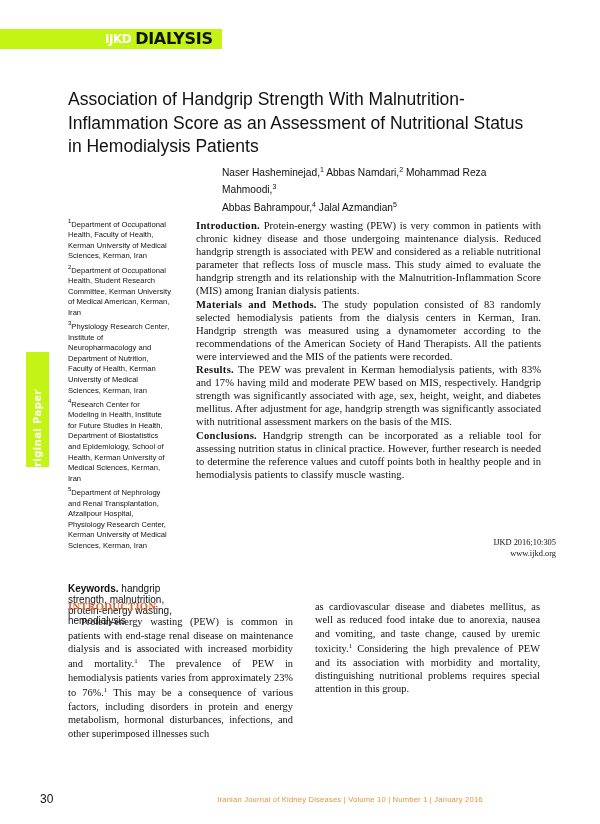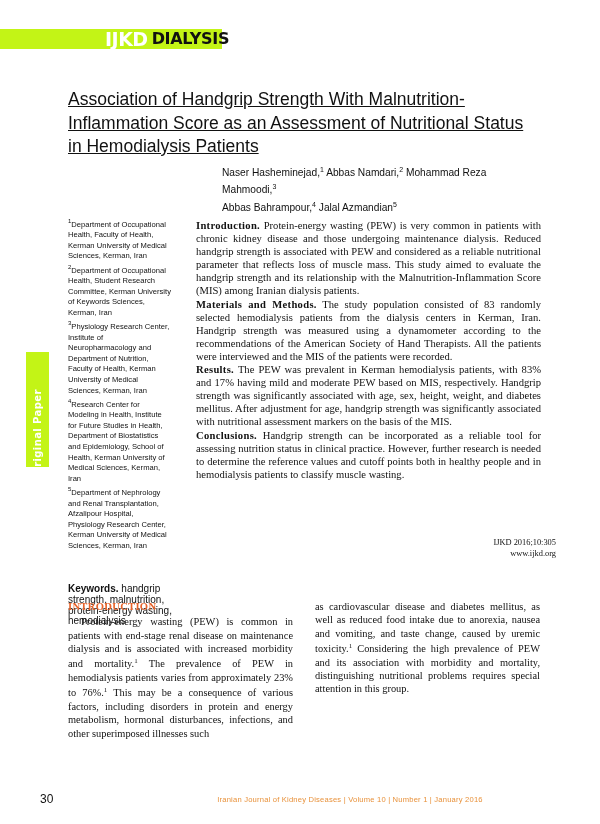--- a/index.html
+++ b/index.html
@@ -29,21 +29,21 @@
     position: absolute;
     left: 104px;
     top: 29px;
     height: 20px;
     display: flex;
     align-items: center;
   }
   #logo-mark {
     font-family: "DejaVu Sans", sans-serif;
     font-weight: bold;
-    font-size: 19px;
+    font-size: 12px;
     letter-spacing: -0.5px;
     color: #ffffff;
     line-height: 20px;
     padding: 0 1px;
   }
   #logo-word {
     font-family: "DejaVu Sans", sans-serif;
     font-weight: bold;
     font-size: 16px;
     letter-spacing: -0.3px;
@@ -84,21 +84,20 @@
   #title {
     position: absolute;
     left: 68px;
     top: 88px;
     width: 470px;
     font-family: "Liberation Sans", sans-serif;
     font-size: 17.5px;
     font-weight: 400;
     line-height: 23.5px;
     color: #111111;
-    text-decoration: underline;
   }
 
   
   #authors {
     position: absolute;
     left: 222px;
     top: 163px;
     width: 318px;
     font-family: "Liberation Sans", sans-serif;
     font-size: 10.2px;
@@ -222,21 +221,21 @@
 
 <div id="title">Association of Handgrip Strength With Malnutrition-Inflammation Score as an Assessment of Nutritional Status in Hemodialysis Patients</div>
 
 <div id="authors">
   <span>Naser Hasheminejad,</span><sup>1</sup><span> Abbas Namdari,</span><sup>2</sup><span> Mohammad Reza Mahmoodi,</span><sup>3</sup><br>
   <span>Abbas Bahrampour,</span><sup>4</sup><span> Jalal Azmandian</span><sup>5</sup>
 </div>
 
 <div id="sidebar">
   <div class="affil"><sup>1</sup><span>Department of Occupational Health, Faculty of Health, Kerman University of Medical Sciences, Kerman, Iran</span></div>
-  <div class="affil"><sup>2</sup><span>Department of Occupational Health, Student Research Committee, Kerman University of Keywords Sciences, Kerman, Iran</span></div>
+  <div class="affil"><sup>2</sup><span>Department of Occupational Health, Student Research Committee, Kerman University of Medical American, Kerman, Iran</span></div>
   <div class="affil"><sup>3</sup><span>Physiology Research Center, Institute of Neuropharmacology and Department of Nutrition, Faculty of Health, Kerman University of Medical Sciences, Kerman, Iran</span></div>
   <div class="affil"><sup>4</sup><span>Research Center for Modeling in Health, Institute for Future Studies in Health, Department of Biostatistics and Epidemiology, School of Health, Kerman University of Medical Sciences, Kerman, Iran</span></div>
   <div class="affil"><sup>5</sup><span>Department of Nephrology and Renal Transplantation, Afzalipour Hospital, Physiology Research Center, Kerman University of Medical Sciences, Kerman, Iran</span></div>
 
   <div id="keywords">
     <span class="kw-label">Keywords.</span><span> handgrip strength, malnutrition, protein-energy wasting, hemodialysis</span>
   </div>
 </div>
 
 <div id="abstract">

